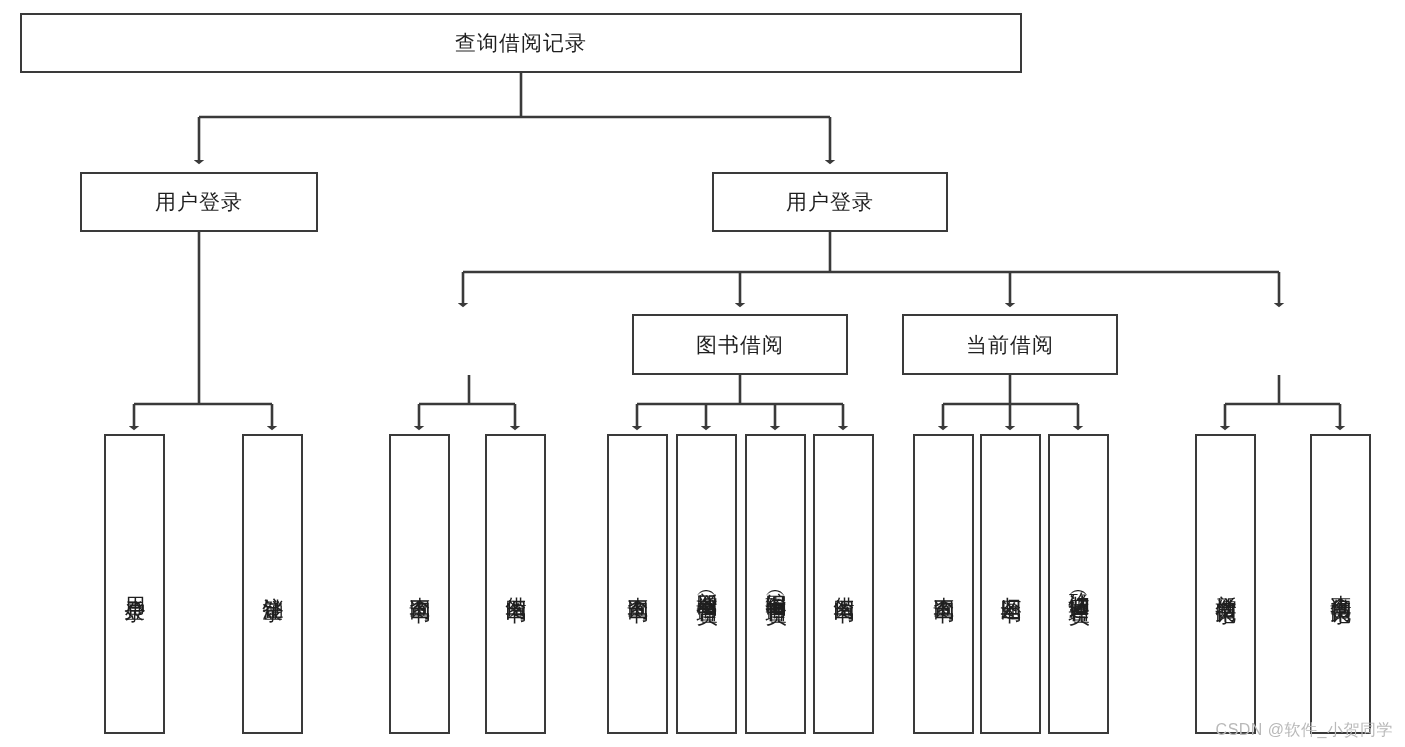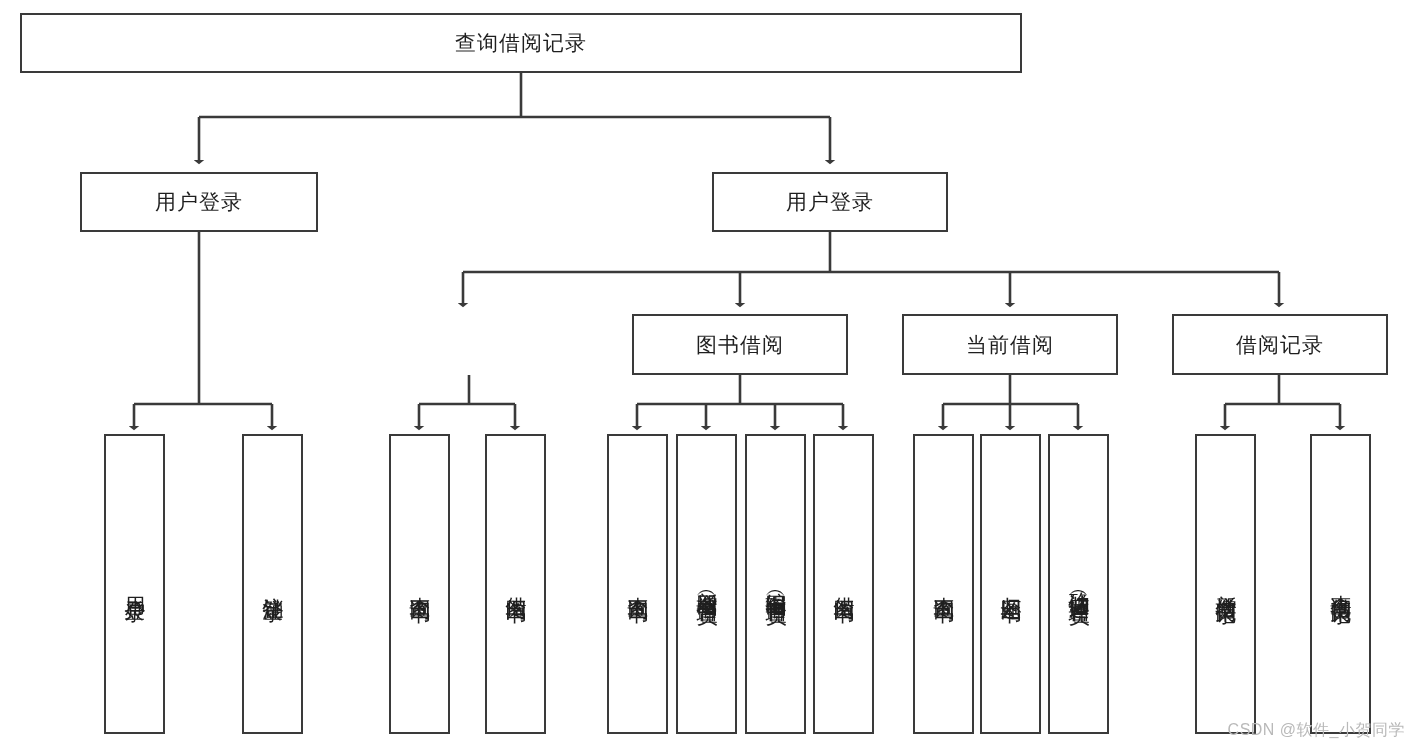--- a/index.html
+++ b/index.html
@@ -49,21 +49,21 @@
     padding-top: 4px;
     padding-bottom: 4px;
   }
   .node.vert .label {
     writing-mode: vertical-rl;
     text-orientation: upright;
     white-space: nowrap;
   }
   .watermark {
     position: absolute;
-    right: 0;
+    right: 12px;
     bottom: 6px;
     font-size: 16px;
     color: #b9b9b9;
     white-space: nowrap;
     letter-spacing: 0.5px;
   }
 </style>
 </head>
 <body>
 
@@ -130,23 +130,20 @@
   <div class="node horiz" style="left:712px; top:172px; width:236px; height:60px;">
     <span class="label">用户登录</span>
   </div>
 
   <div class="node horiz" style="left:632px; top:314px; width:216px; height:61px;">
     <span class="label">图书借阅</span>
   </div>
   <div class="node horiz" style="left:902px; top:314px; width:216px; height:61px;">
     <span class="label">当前借阅</span>
   </div>
-  <div class="node horiz" style="left:1172px; top:314px; width:216px; height:61px;">
-    <span class="label">借阅记录</span>
-  </div>
 
   <div class="node vert" style="left:104px; top:434px; width:61px; height:300px;">
     <span class="label">用户登录</span>
   </div>
   <div class="node vert" style="left:242px; top:434px; width:61px; height:300px;">
     <span class="label">注销登录</span>
   </div>
 
   <div class="node vert" style="left:389px; top:434px; width:61px; height:300px;">
     <span class="label">查询图书</span>

